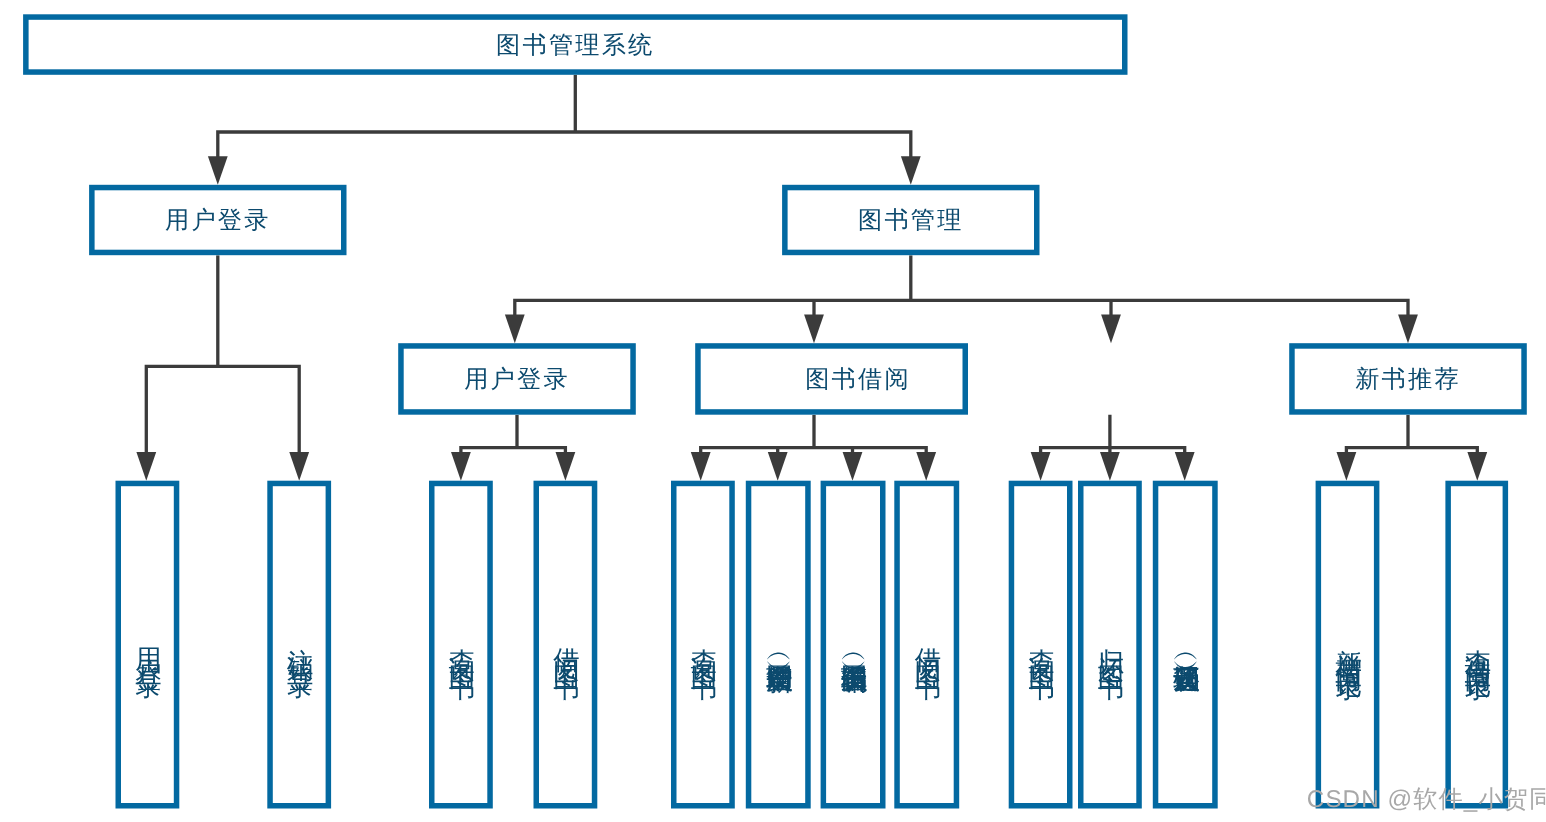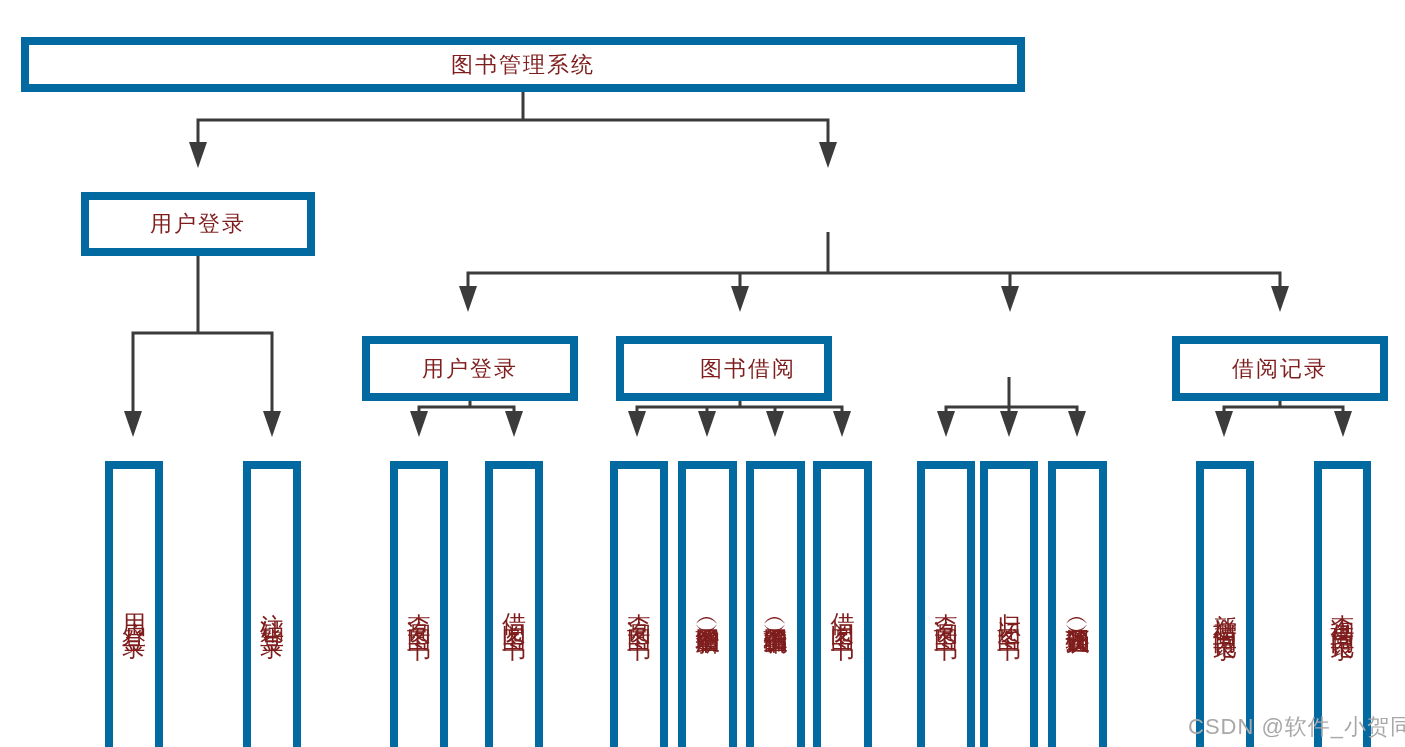--- a/index.html
+++ b/index.html
@@ -17,28 +17,27 @@
   }
   #connectors {
     position: absolute;
     left: 0;
     top: 0;
     z-index: 1;
   }
   .node {
     position: absolute;
     box-sizing: border-box;
-    border: 8px solid #0369a1;
+    border: 5px solid #0369a1;
     background: #ffffff;
-    color: #7f1d1d;
+    color: #0c4a6e;
     display: flex;
     align-items: center;
     justify-content: center;
     z-index: 2;
-    margin-top: 24px;
   }
   .hbox {
     font-size: 22px;
     letter-spacing: 2px;
     white-space: nowrap;
   }
   .vbox {
     writing-mode: vertical-rl;
     text-orientation: mixed;
     font-size: 24px;
@@ -103,24 +102,25 @@
       <polygon points="1000,411 1018,411 1009,437"></polygon>
       <polygon points="1068,411 1086,411 1077,437"></polygon>
       <polygon points="1215,411 1233,411 1224,437"></polygon>
       <polygon points="1334,411 1352,411 1343,437"></polygon>
     </g>
   </svg>
 
   <div class="node hbox" style="left:21px; top:13px; width:1004px; height:55px;">图书管理系统</div>
 
   <div class="node hbox" style="left:81px; top:168px; width:234px; height:64px;">用户登录</div>
+  <div class="node hbox" style="left:711px; top:168px; width:234px; height:64px;">图书管理</div>
 
   <div class="node hbox" style="left:362px; top:312px; width:216px; height:65px;">用户登录</div>
-  <div class="node hbox" style="left:616px; top:312px; width:216px; height:65px;padding-left:48px;">图书借阅</div>
-  <div class="node hbox" style="left:1172px; top:312px; width:216px; height:65px;">借阅记录</div>
+  <div class="node hbox" style="left:632px; top:312px; width:248px; height:65px;padding-left:48px;">图书借阅</div>
+  <div class="node hbox" style="left:1172px; top:312px; width:216px; height:65px;">新书推荐</div>
 
   <div class="node vbox ls-4" style="left:105px; top:437px; width:58px; height:298px;">用户登录</div>
   <div class="node vbox ls-4" style="left:243px; top:437px; width:58px; height:298px;">注销登录</div>
 
   <div class="node vbox ls-4" style="left:390px; top:437px; width:58px; height:298px;">查询图书</div>
   <div class="node vbox ls-4" style="left:485px; top:437px; width:58px; height:298px;">借阅图书</div>
 
   <div class="node vbox ls-4" style="left:610px; top:437px; width:58px; height:298px;">查询图书</div>
   <div class="node vbox ls-long" style="left:678px; top:437px; width:59px; height:298px;">新增图书（管理员）</div>
   <div class="node vbox ls-long" style="left:746px; top:437px; width:59px; height:298px;">编辑图书（管理员）</div>

